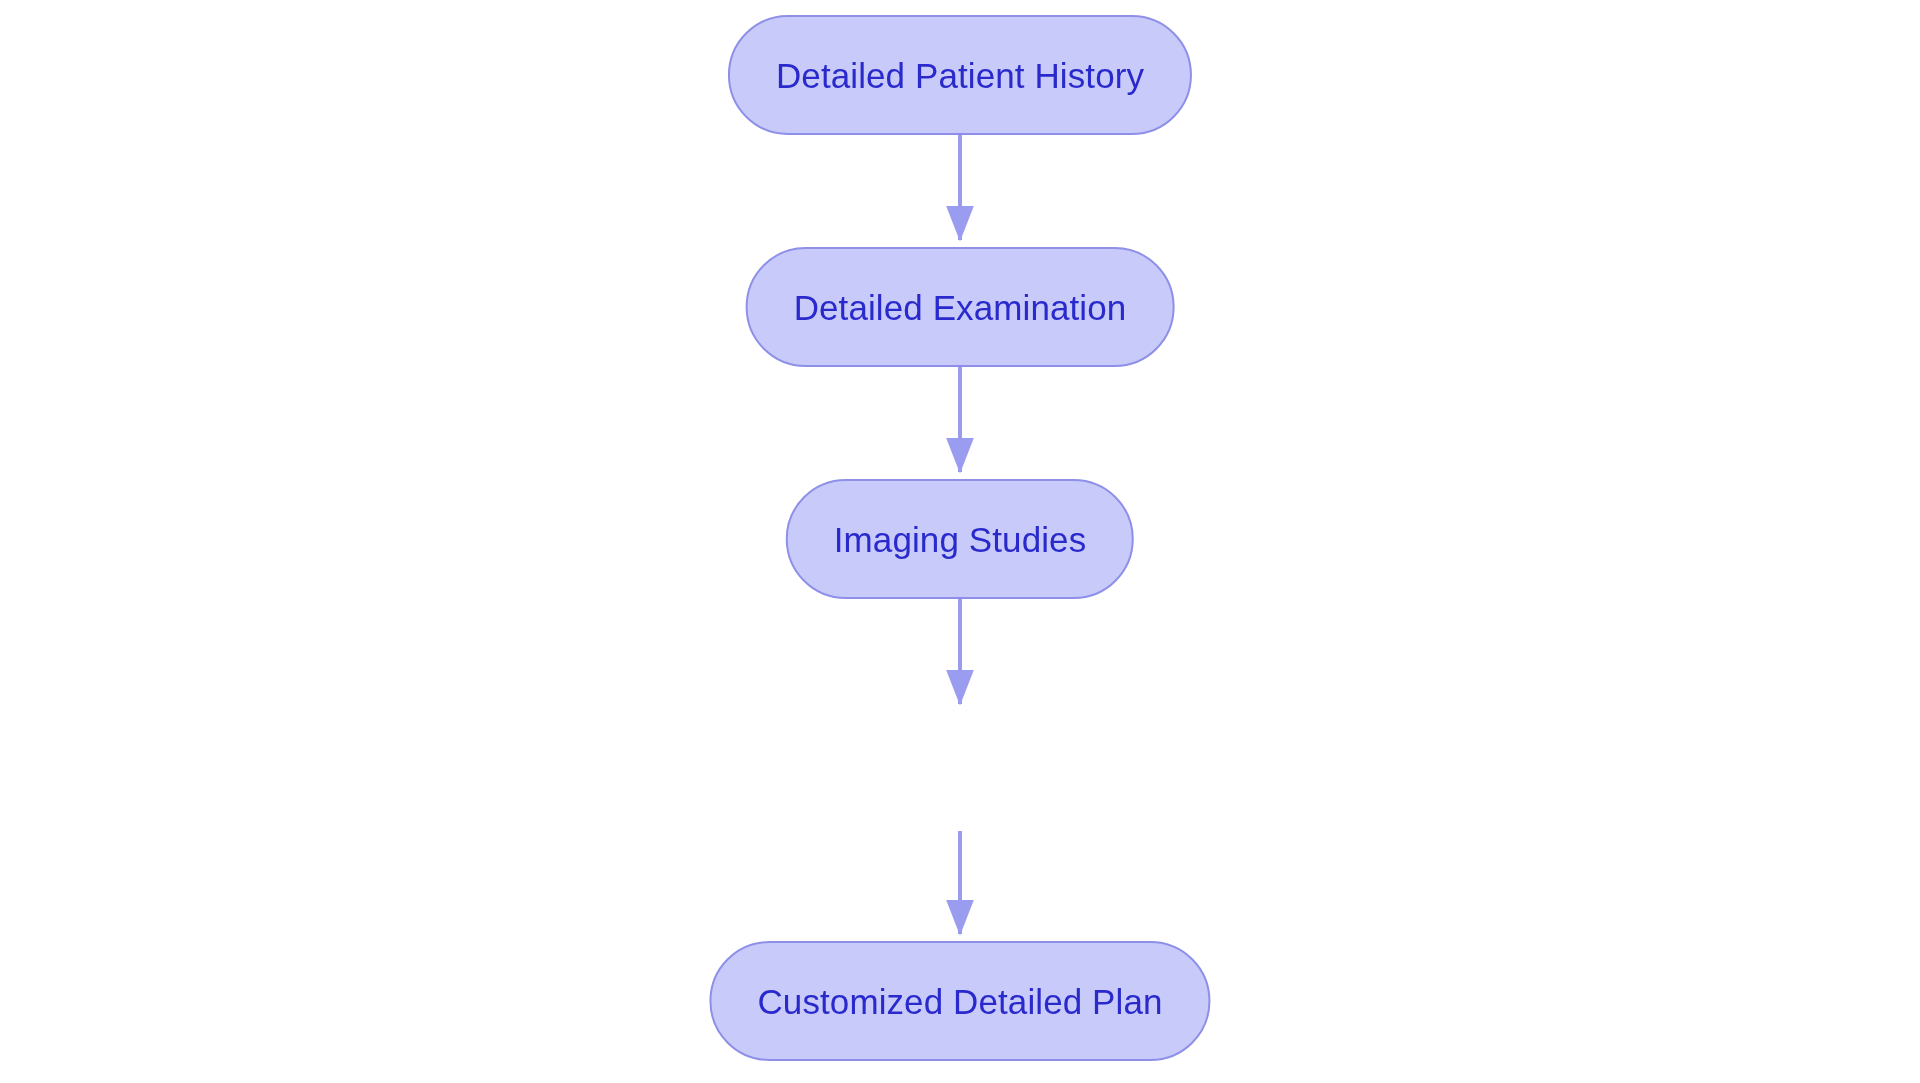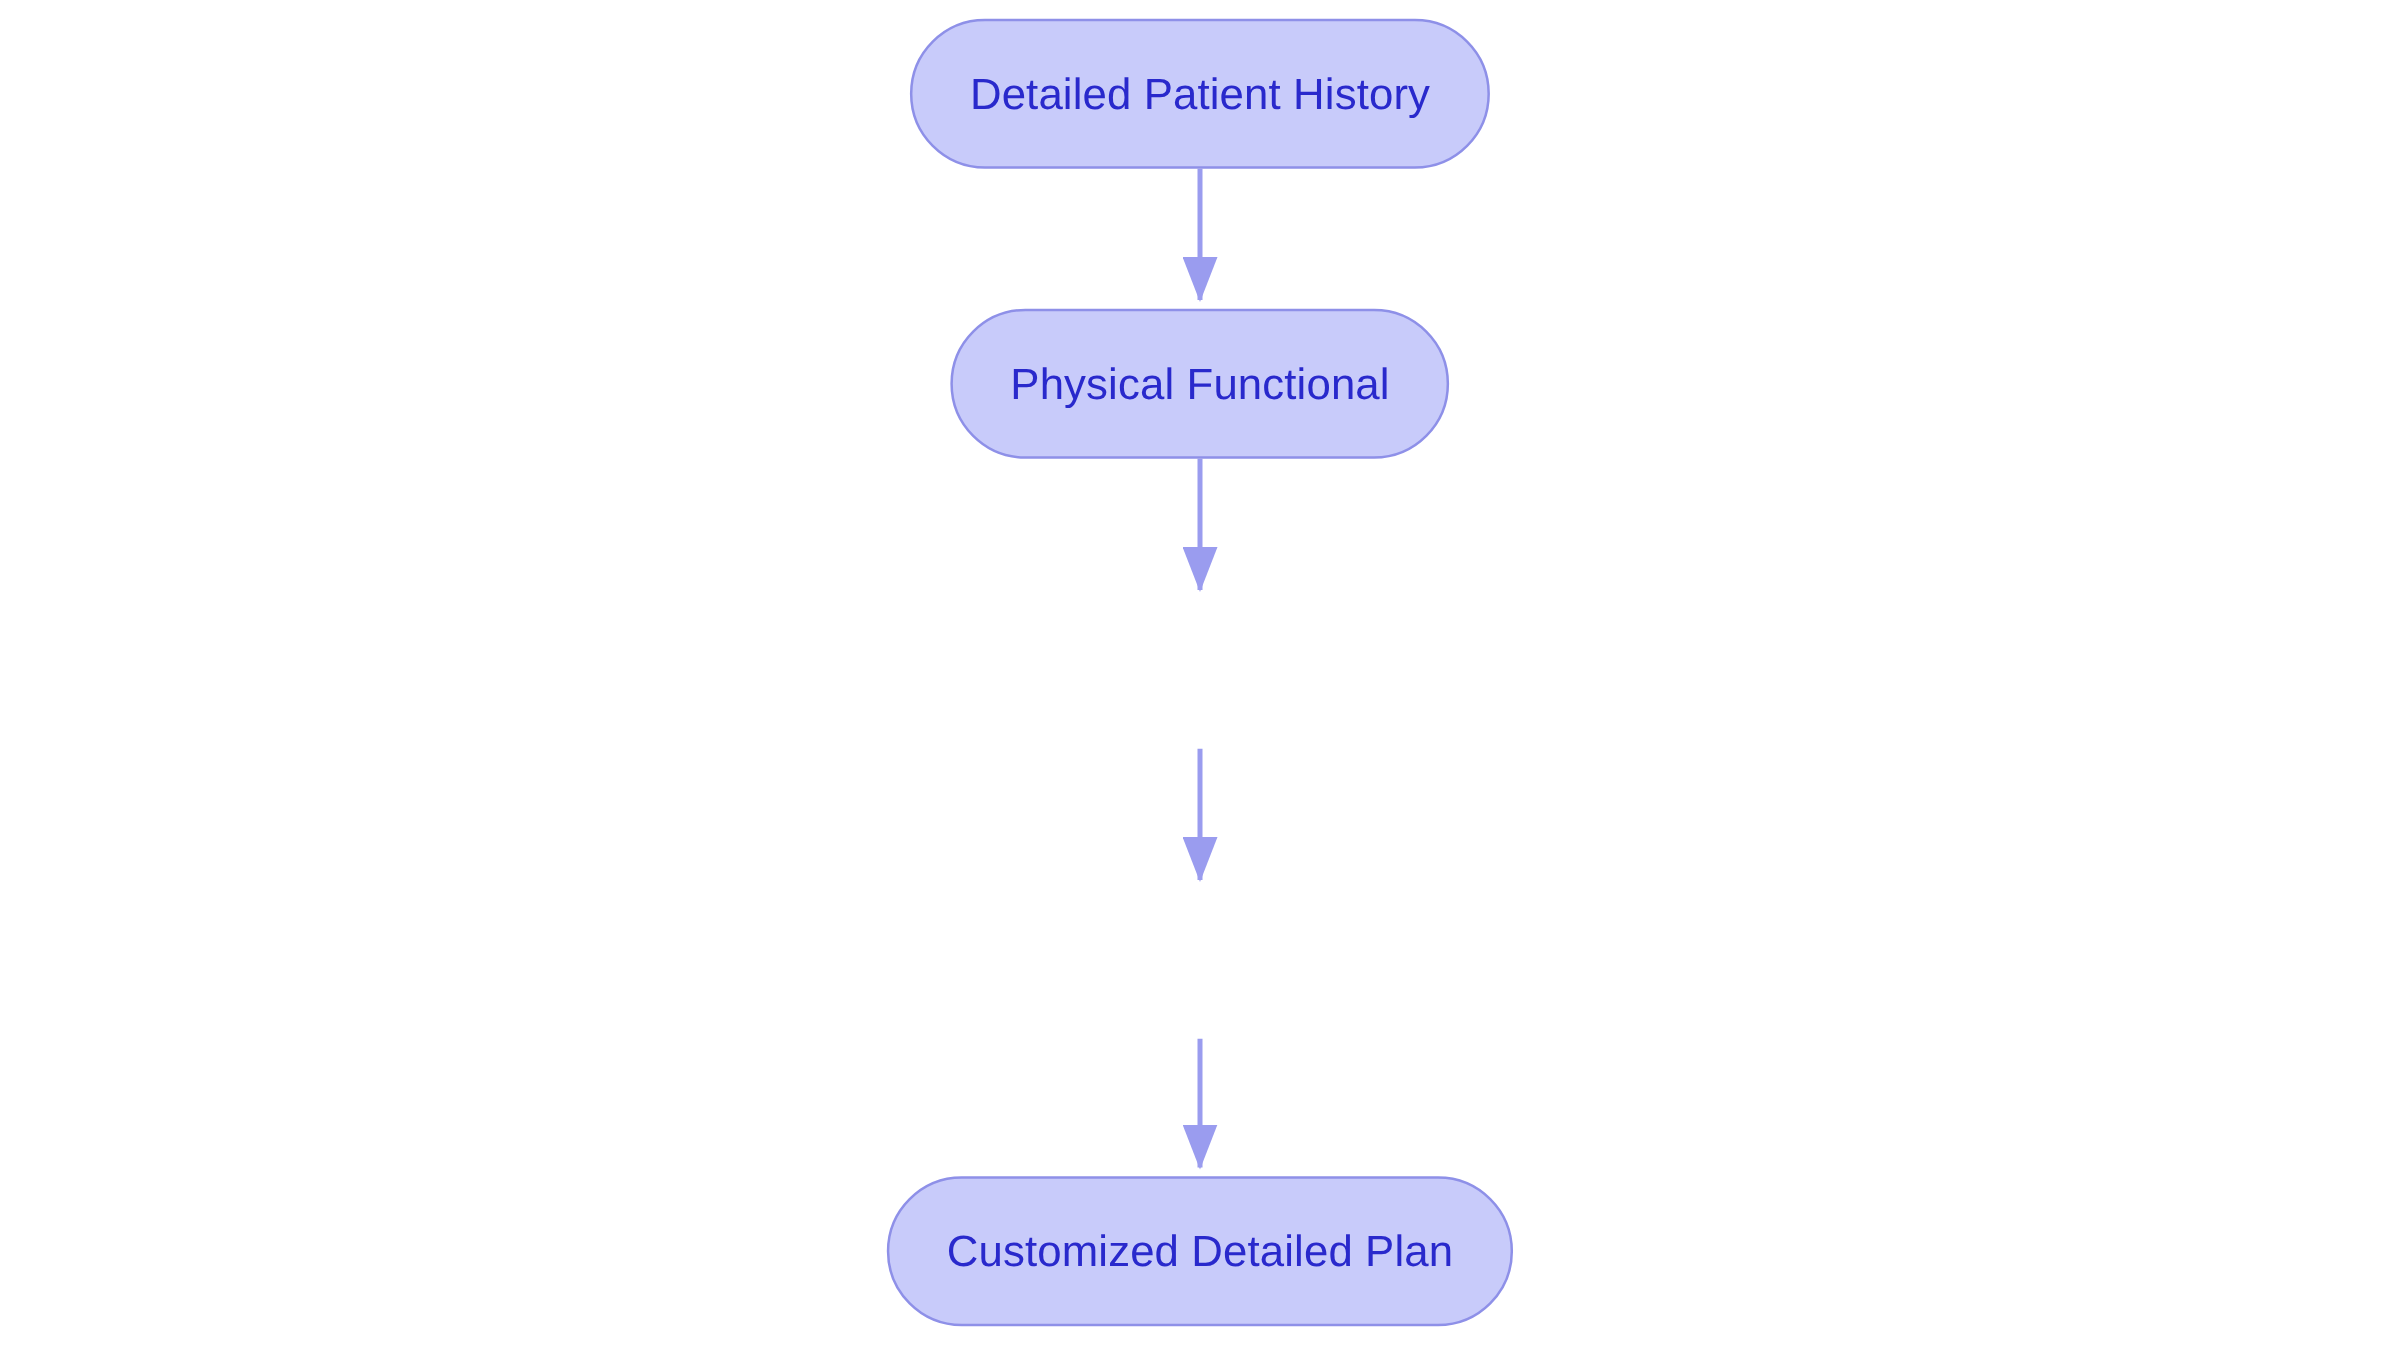--- a/index.html
+++ b/index.html
@@ -94,23 +94,26 @@
     <line x1="960" y1="831" x2="960" y2="934" stroke="#9a9cef" stroke-width="4" marker-end="url(#arrowhead)"></line>
   </svg>
 
   <div class="node-stack">
 
     <div class="node node-0">
       <span class="node-label">Detailed Patient History</span>
     </div>
 
     <div class="node node-1">
-      <span class="node-label">Physical Functional</span>
+      <span class="node-label">Detailed Examination</span>
     </div>
 
+    <div class="node node-2">
+      <span class="node-label">Imaging Studies</span>
+    </div>
 
 
     <div class="node node-4">
       <span class="node-label">Customized Detailed Plan</span>
     </div>
 
   </div>
 </div>
 
 </body></html>

